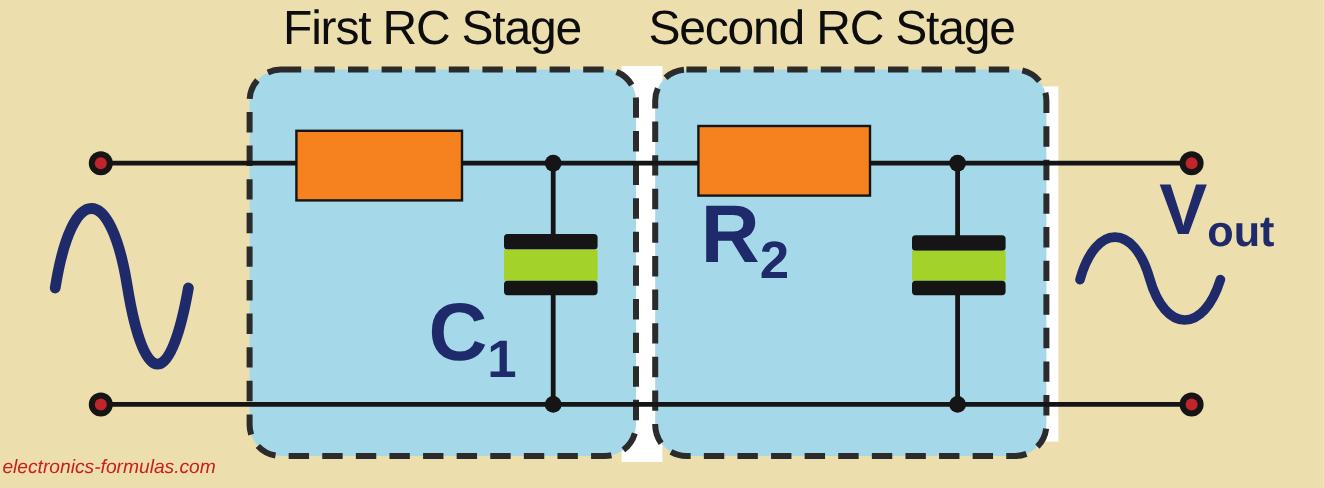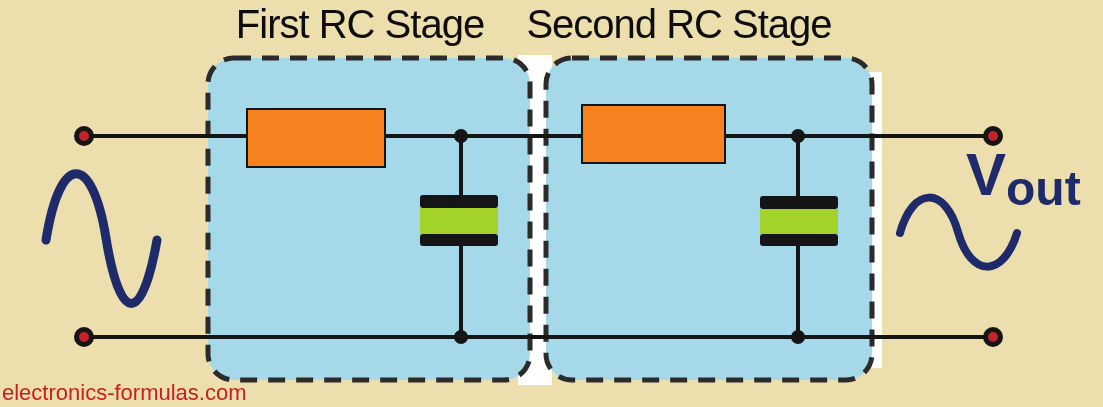--- a/index.html
+++ b/index.html
@@ -15,22 +15,22 @@
   .stage-title{
     font-size:40px;font-weight:normal;color:#0d0d0d;
     letter-spacing:-1px;text-align:center;
   }
   .comp-label{font-size:68px;font-weight:bold;color:var(--navy,#1F2A6B);}
   .comp-label .sub{font-size:44px;vertical-align:-14px;}
   .sig-label{font-weight:bold;color:var(--navy,#1F2A6B);}
   #vin-label{font-size:66px;}
   #vin-label .sub{font-size:40px;vertical-align:-10px;}
   #vout-label{font-size:60px;}
-  #vout-label .sub{font-size:48px;vertical-align:-10px;}
-  .watermark{font-size:22px;color:var(--watermark,#C9201D);}
+  #vout-label .sub{font-size:36px;vertical-align:-10px;}
+  .watermark{font-size:16px;color:var(--watermark,#C9201D);font-style:italic;}
 </style>
 </head>
 <body>
 
 <div id="scene">
 
   <svg width="1103" height="407" viewBox="0 0 1103 407">
 
     <rect x="518" y="55" width="34" height="330" fill="var(--gap)"></rect>
     <rect x="866" y="72" width="16" height="296" fill="var(--gap)"></rect>
@@ -80,21 +80,27 @@
     <g>
       <circle cx="993" cy="337" r="10" fill="var(--wire)"></circle>
         <circle cx="993" cy="337" r="5" fill="var(--terminal)"></circle>
     </g>
 
     <path d="M46,240 C60,152 92,152 106,238 C120,325 142,325 157,240" fill="none" stroke="var(--navy)" stroke-width="9" stroke-linecap="round"></path>
     <path d="M900,233 C913,186 945,186 958,232 C971,278 1003,278 1017,233" fill="none" stroke="var(--navy)" stroke-width="8" stroke-linecap="round"></path>
   </svg>
 
   <div class="abs stage-title" style="left:207px;top:4px;width:306px;">First RC Stage</div>
-  <div class="abs stage-title" style="left:525px;top:4px;width:308px;">Second RC Stage</div>
+  <div class="abs stage-title" style="left:539px;top:4px;width:308px;">Second RC Stage</div>
 
+  <div class="abs comp-label" style="left:584px;top:161px;" id="r2-label">
+    <span>R</span><span class="sub">2</span>
+  </div>
+  <div class="abs comp-label" style="left:357px;top:243px;" id="c1-label">
+    <span>C</span><span class="sub">1</span>
+  </div>
 
   <div class="abs sig-label" style="left:966px;top:145px;" id="vout-label">
     <span>V</span><span class="sub">out</span>
   </div>
 
   <div class="abs watermark" style="left:2px;top:382px;">electronics-formulas.com</div>
 </div>
 
 </body></html>

